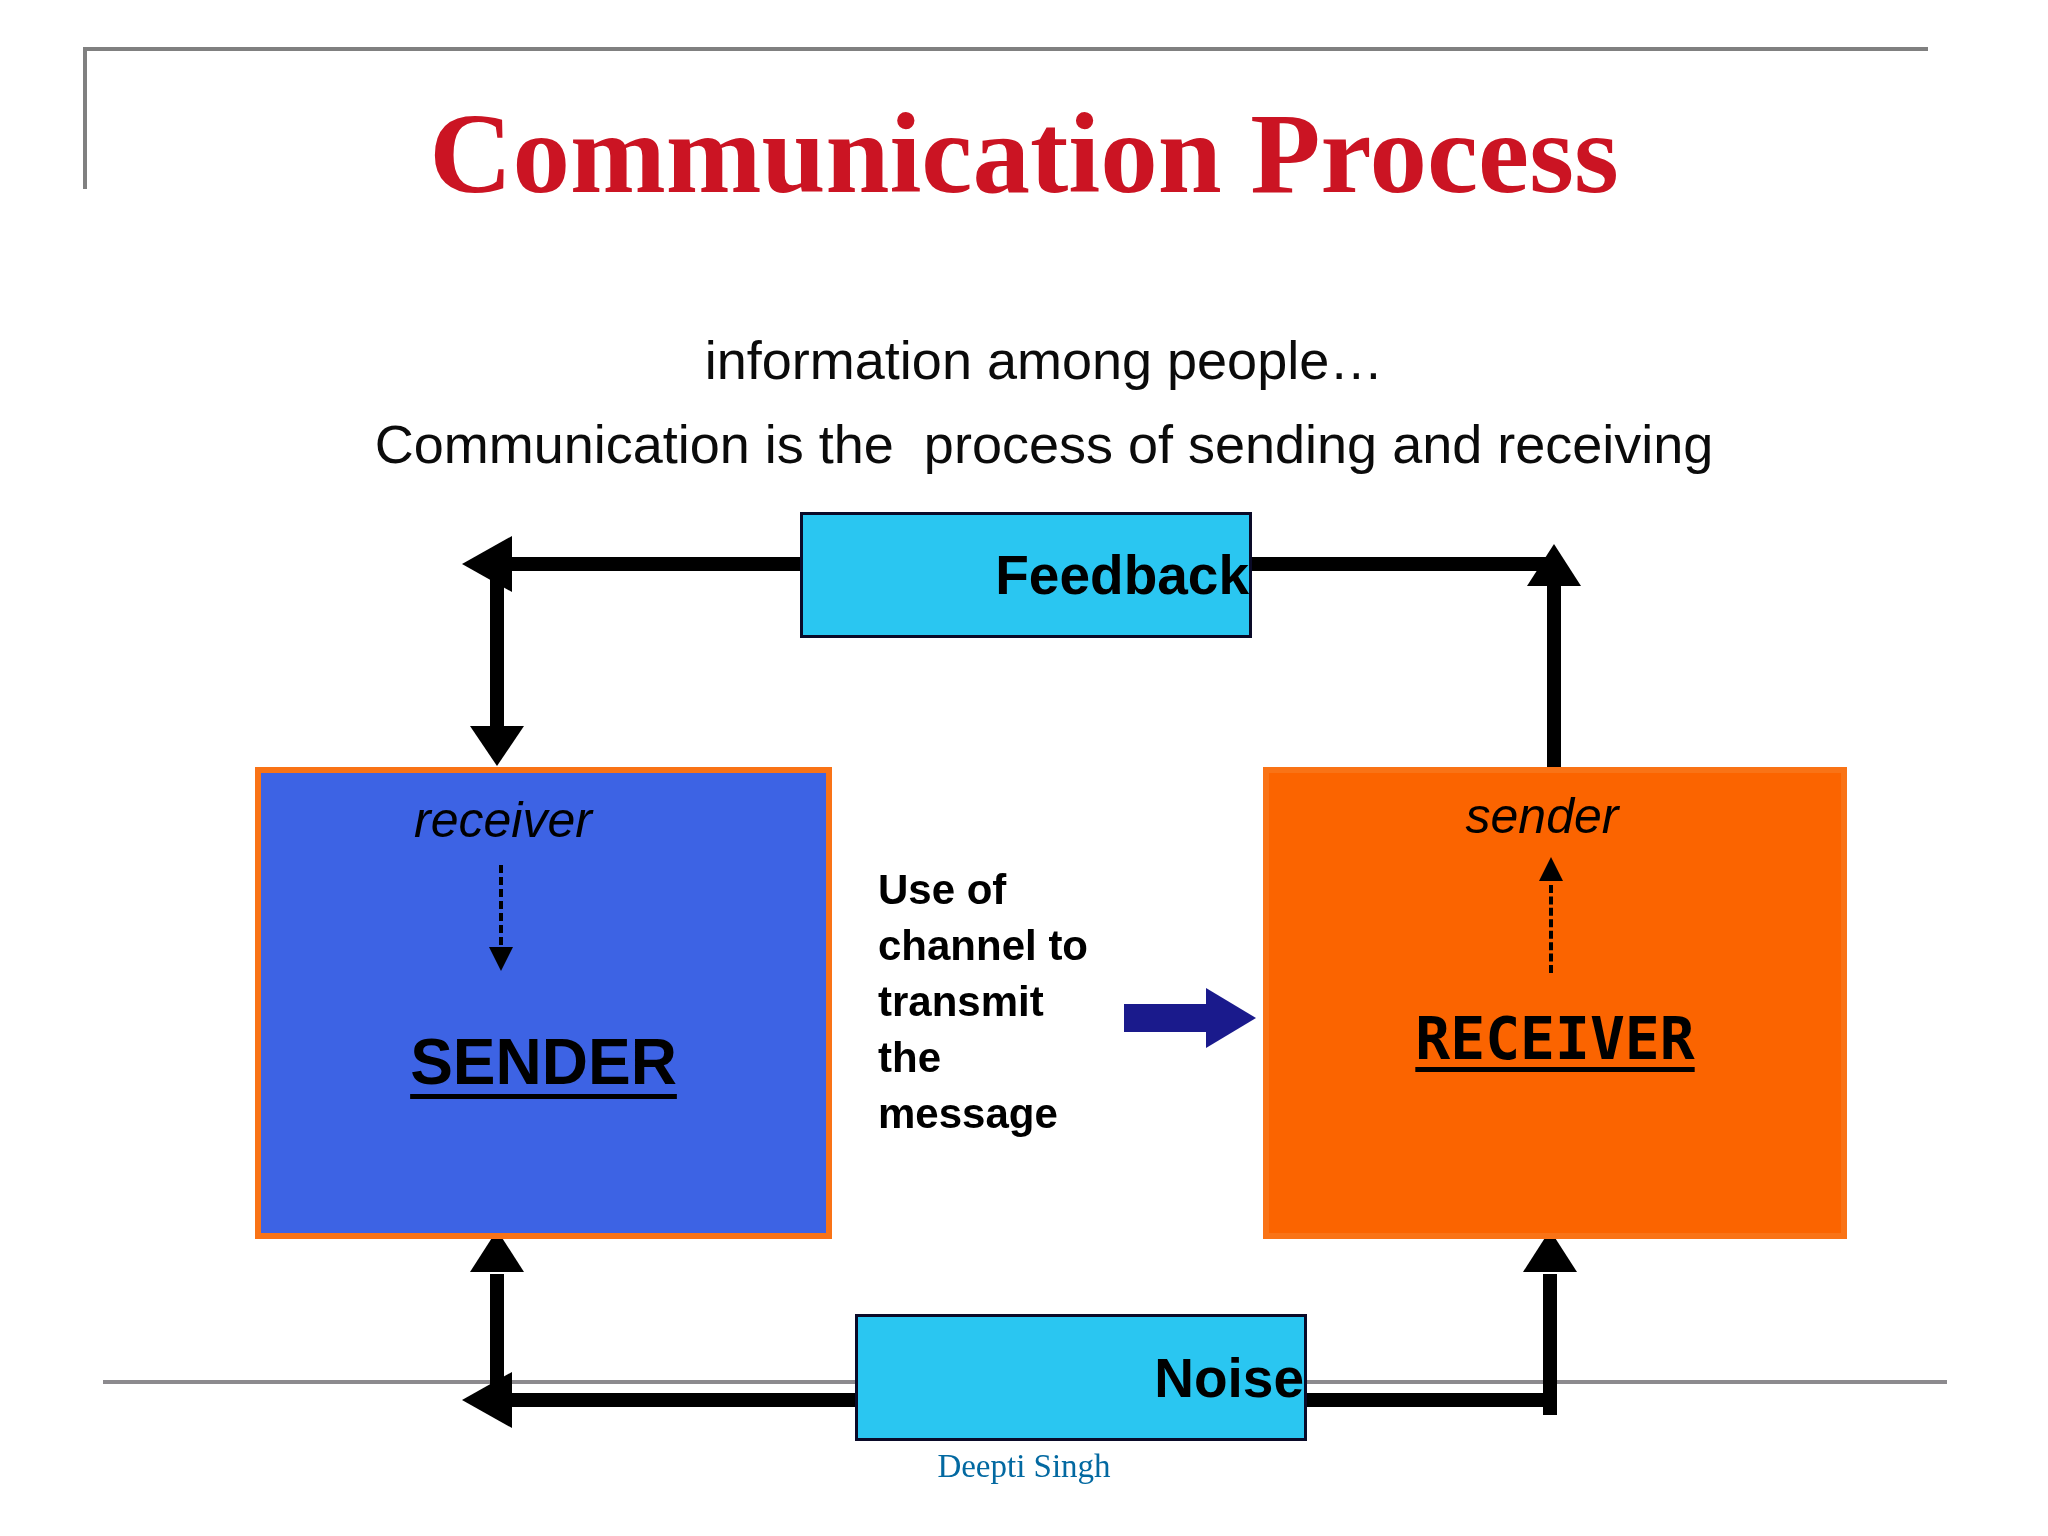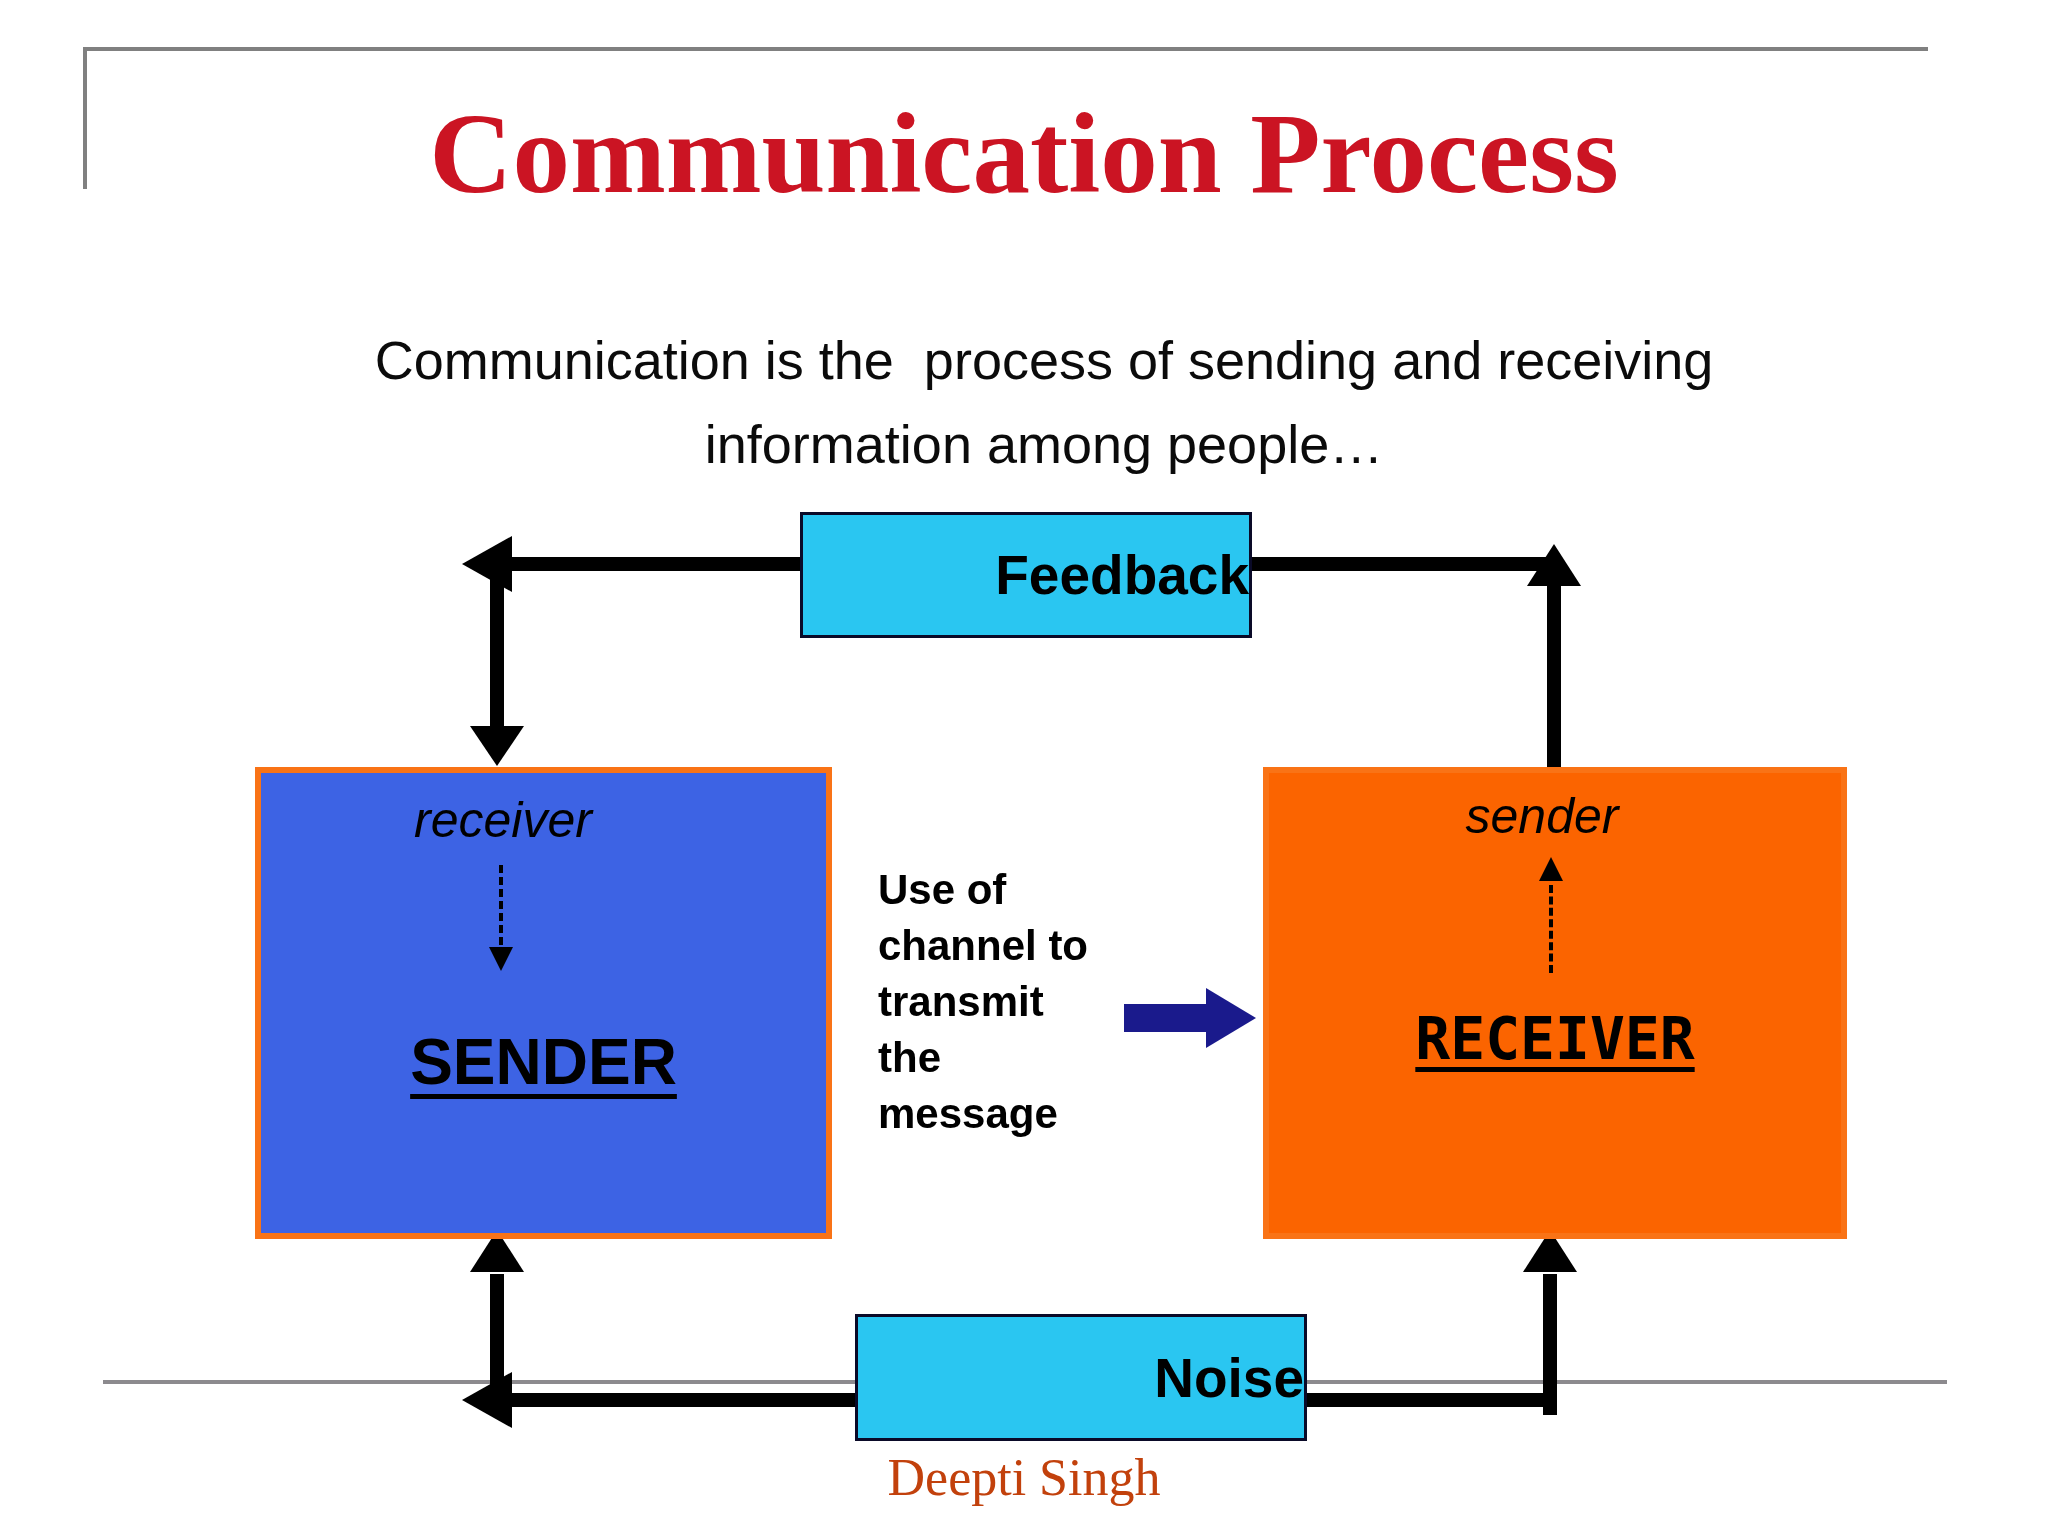--- a/index.html
+++ b/index.html
@@ -74,35 +74,35 @@
   }
   .navy-shaft{position:absolute;left:1124px;top:1004px;width:82px;height:28px;background:var(--arrow-navy,#1A1A8C);z-index:2;}
   .navy-head{position:absolute;left:1206px;top:988px;width:0;height:0;border-top:30px solid transparent;border-bottom:30px solid transparent;border-left:50px solid var(--arrow-navy,#1A1A8C);z-index:2;}
 
   .thin-rule{position:absolute;left:103px;top:1380px;width:1844px;height:4px;background:var(--rule-gray,#8C8A8E);z-index:1;}
 
   .footer{
     position:absolute;left:0;top:1448px;width:2048px;
     text-align:center;
     font-family:"Liberation Serif", serif;
-    font-size:52px;color:#c2410c;
+    font-size:33px;color:#0369a1;
   }
 </style>
 </head>
 <body>
 
 <div class="slide">
 
   <div class="frame-h"></div>
   <div class="frame-v"></div>
 
   <div class="title">Communication Process</div>
   <div class="subtitle">
+    <div>information among people…</div>
     <div>Communication is the  process of sending and receiving</div>
-    <div>information among people…</div>
   </div>
 
   <div class="hline" style="left:478px;top:557px;width:1076px;height:14px;"></div>
   <div class="arrow arrow-left" style="left:462px;top:536px;"></div>
   <div class="vline" style="left:490px;top:566px;width:14px;height:162px;"></div>
   <div class="arrow arrow-down" style="left:470px;top:726px;"></div>
   <div class="vline" style="left:1547px;top:584px;width:14px;height:184px;"></div>
   <div class="arrow arrow-up" style="left:1527px;top:544px;"></div>
   <div class="pill" style="left:800px;top:512px;width:446px;height:120px;">
     <span>Feedback</span>

